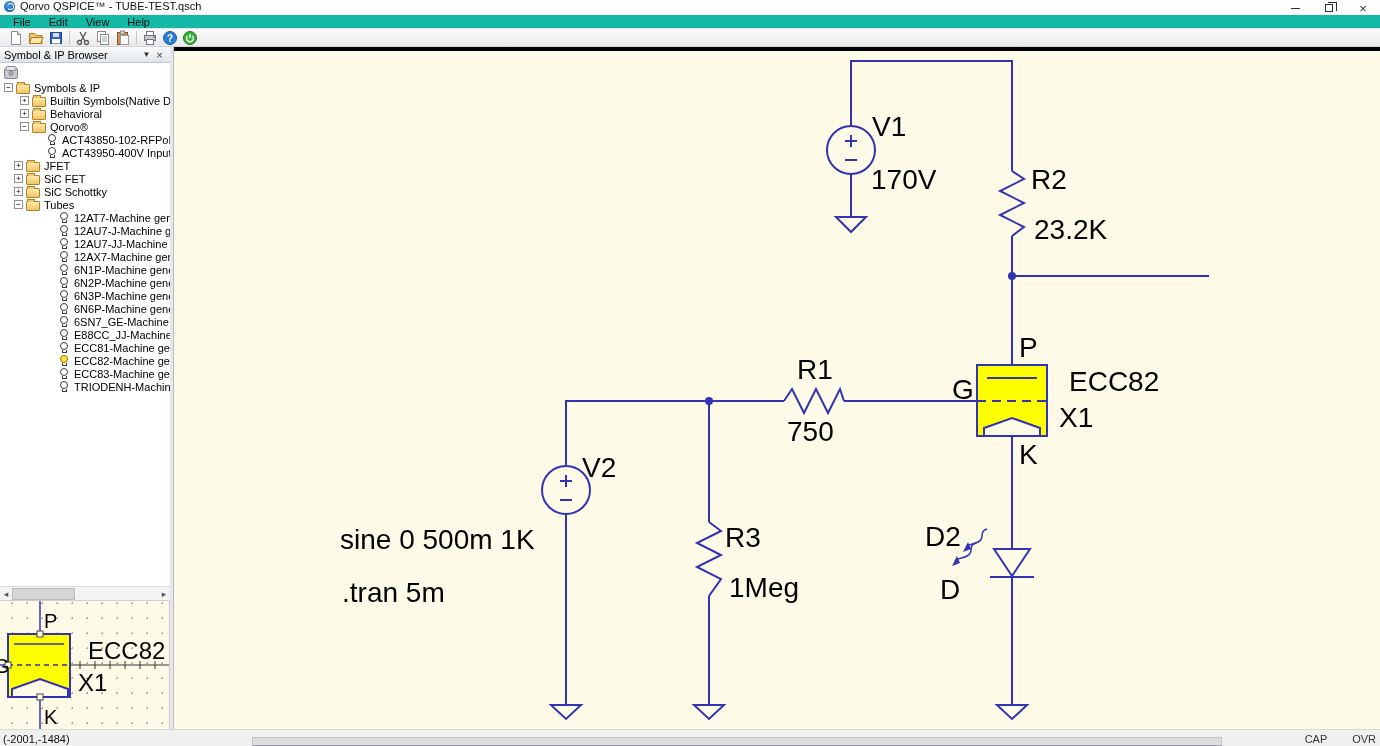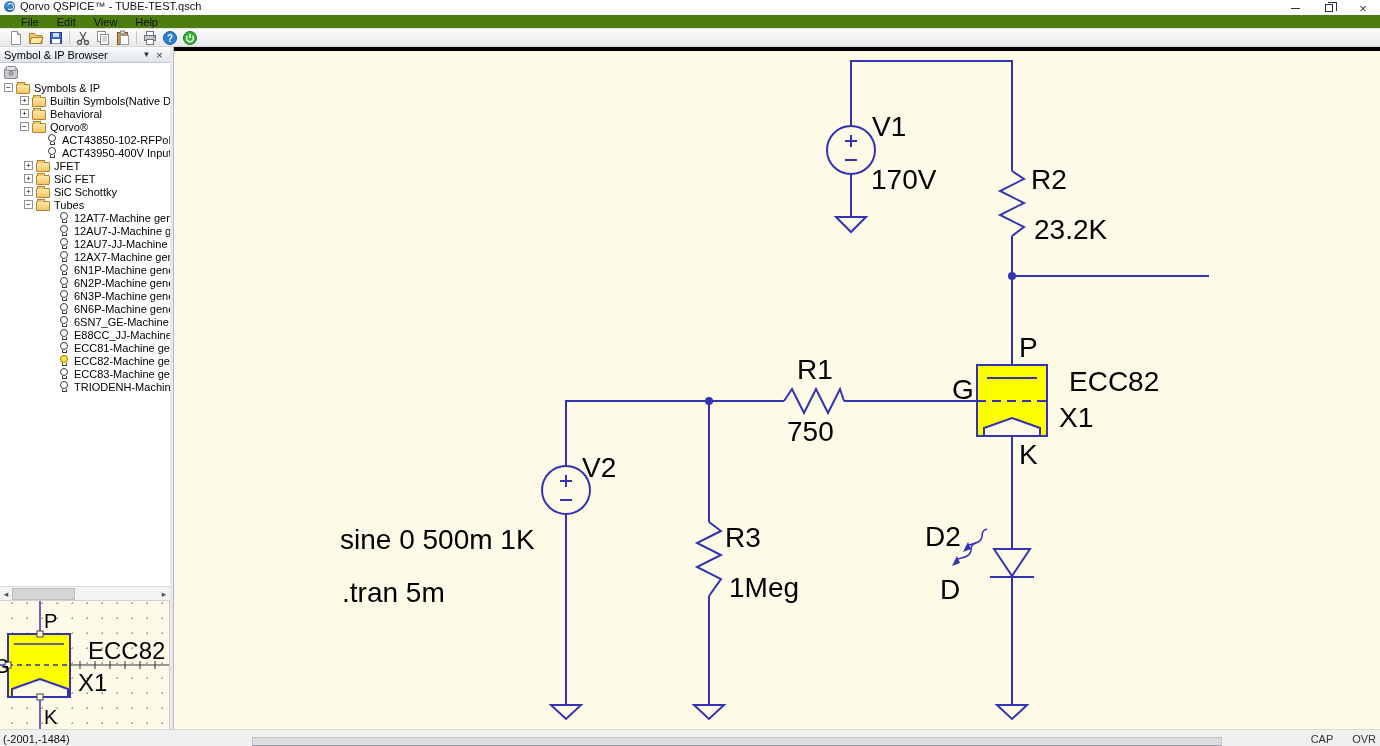--- a/index.html
+++ b/index.html
@@ -17,21 +17,21 @@
   .app-icon::after{content:"";position:absolute;left:3px;top:2px;width:5px;height:5px;border:1.5px solid #fff;border-left-color:transparent;border-radius:50%}
   .title-text{font-size:11px;color:#111;white-space:nowrap}
   .win-controls{position:absolute;right:0;top:0;height:16px;display:flex;align-items:center}
   .win-btn{width:34px;height:16px;display:flex;align-items:center;justify-content:center;color:#333}
   .min-glyph{width:9px;height:1px;background:#333;display:inline-block}
   .restore-glyph{width:8px;height:8px;border:1px solid #333;position:relative;display:inline-block}
   .restore-glyph::before{content:"";position:absolute;left:2px;top:-3px;width:8px;height:8px;border:1px solid #333;border-left:none;border-bottom:none}
   .close-glyph{font-size:13px;line-height:13px}
 
   
-  .menubar{height:14px;background:#4d7c0f;display:flex;align-items:center;padding-left:12px;border-bottom:1px solid #e4e4e4}
+  .menubar{height:14px;background:#14b8a6;display:flex;align-items:center;padding-left:4px;border-bottom:1px solid #e4e4e4}
   .menu-item{padding:0 9px;font-size:11px;color:#111}
 
   
   .toolbar{height:18px;background:linear-gradient(#fbfbfb,#e9e9ec);display:flex;align-items:center;padding-left:6px;border-bottom:1px solid #d6d6da}
   .tb-btn{width:20px;height:17px;display:flex;align-items:center;justify-content:center;flex:none}
   .tb-sep{width:1px;height:13px;background:#c8c8cc;margin:0 3px;flex:none}
 
   
   .main{display:flex;height:682px;position:relative}
   .sidebar{width:170px;flex:none;display:flex;flex-direction:column;background:#fff}
@@ -57,21 +57,21 @@
   .ticon.folder{background:linear-gradient(#ffeaa8,#f3c468);border:1px solid #b08330;border-radius:1px;margin-top:2px}
   .ticon.folder::before{content:"";position:absolute;top:-3px;left:0;width:6px;height:2px;background:#f3c468;border:1px solid #b08330;border-bottom:none}
   .ticon.bulb,.ticon.bulbon{width:8px;height:11px;margin-left:2px;margin-right:6px}
   .ticon.bulb::before,.ticon.bulbon::before{content:"";position:absolute;top:0;left:0;width:6px;height:6px;border:1px solid #3b3b3b;border-radius:50%;background:#fff}
   .ticon.bulbon::before{background:#ffe437;border-color:#8f7a00}
   .ticon.bulb::after,.ticon.bulbon::after{content:"";position:absolute;top:8px;left:2px;width:3px;height:2px;border:1px solid #3b3b3b;border-top:none}
   .tlabel{overflow:hidden;white-space:nowrap}
   .tlabel.b{font-weight:normal}
   .i0{padding-left:4px}
   .i1{padding-left:20px}
-  .i2{padding-left:24px}
+  .i2{padding-left:14px}
   .i2b{padding-left:34px}
   .i3b{padding-left:46px}
 
   
   .hscroll{height:15px;flex:none;background:#f3f3f3;border-top:1px solid #dcdcdc;border-bottom:1px solid #cfcfcf;position:relative}
   .hs-arrow{position:absolute;top:1px;width:12px;height:12px;color:#555;font-size:9px;line-height:12px;text-align:center}
   .hs-arrow.left{left:0}
   .hs-arrow.right{right:0}
   .hs-thumb{position:absolute;left:12px;top:1px;width:63px;height:12px;background:#d6d6d6;border:1px solid #bdbdbd}
 
@@ -91,21 +91,21 @@
   .pt2{font-family:"Liberation Sans",sans-serif;font-size:24px;fill:#000;stroke:none}
   .arr{fill:var(--wire);stroke:none}
   .pin{fill:var(--canvas);stroke:#444;stroke-width:1}
   .tick{stroke:#333;stroke-width:1;fill:none}
 
   
   .statusbar{height:18px;background:#f0f0f0;border-top:1px solid #d9d9d9;position:relative;font-size:11px;color:#111}
   .sb-coords{position:absolute;left:3px;bottom:2px}
   .sb-strip{position:absolute;left:252px;right:158px;bottom:1px;height:9px;background:#dedede;border:1px solid #c4c4c4;border-bottom-color:#9a9ab0}
   .sb-right{position:absolute;right:4px;bottom:2px;color:#333}
-  .sb-right span{margin-left:16px}
+  .sb-right span{margin-left:22px}
 </style>
 </head>
 <body>
 
 <div class="window">
 
   <div class="titlebar">
     <span class="app-icon"></span>
     <span class="title-text">Qorvo QSPICE™ - TUBE-TEST.qsch</span>
     <div class="win-controls">

